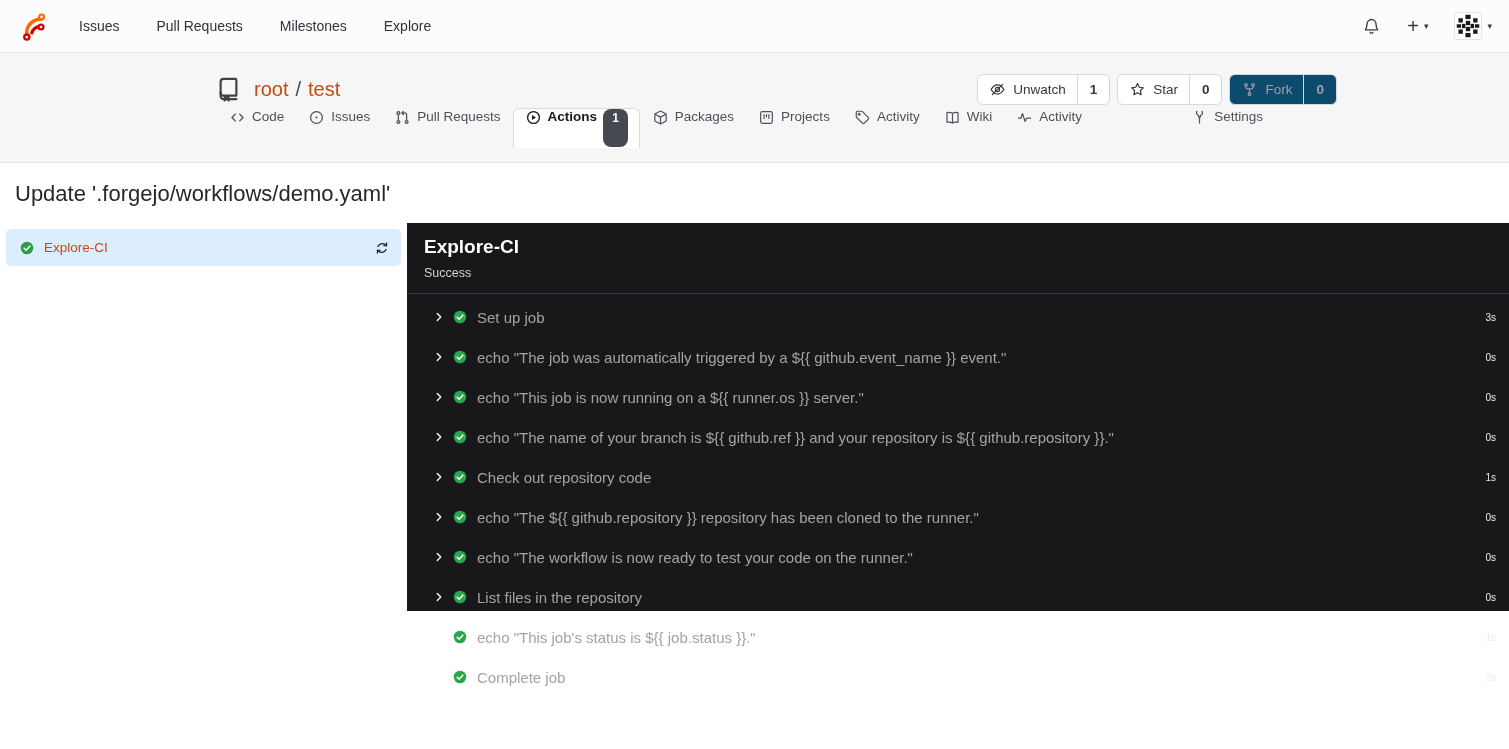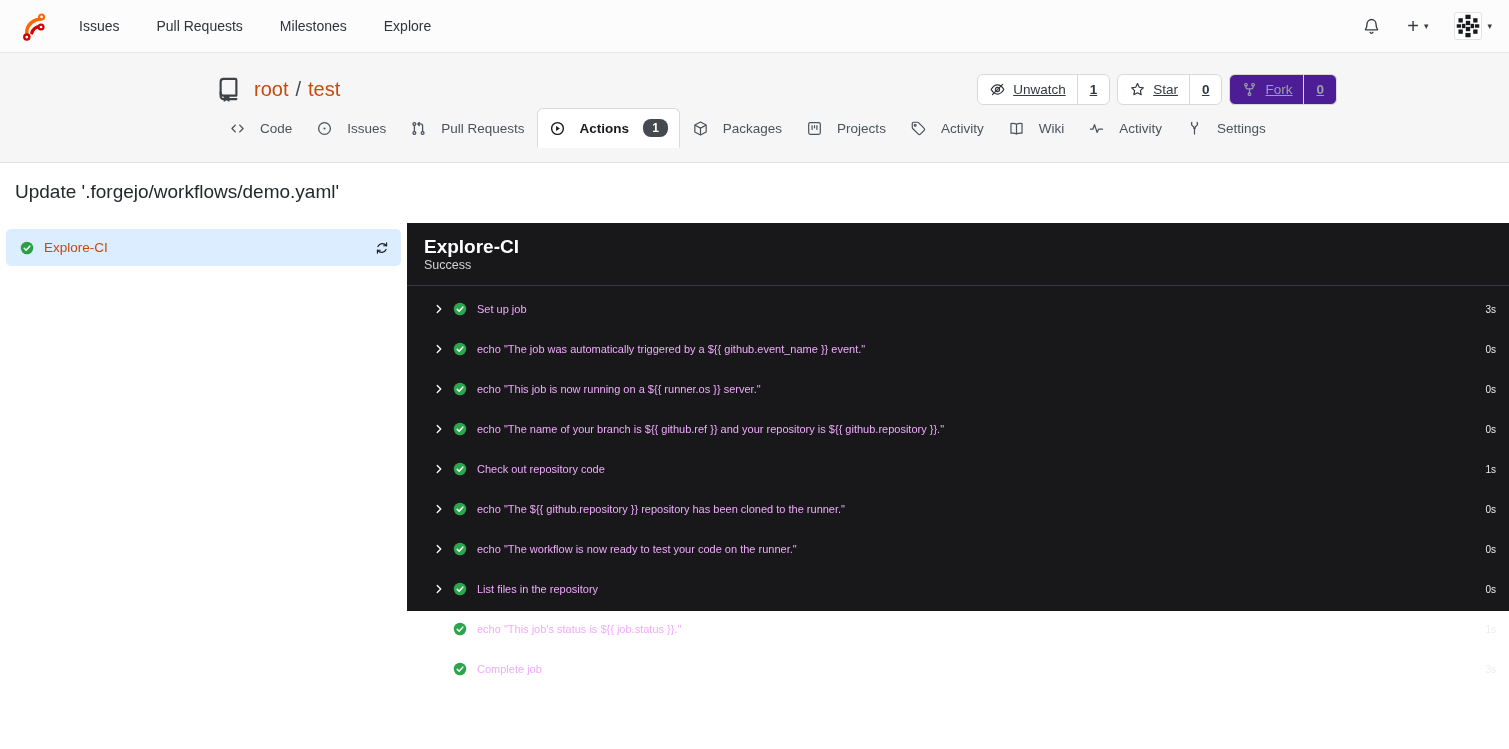--- a/index.html
+++ b/index.html
@@ -21,56 +21,56 @@
   
   .repo-header { height:110px; background:#f6f6f7; border-bottom:1px solid #dfe1e4;padding-left:43px; }
   .container { width:1122px; margin:0 auto; }
   .repo-title-row { display:flex; align-items:center; padding-top:18px; height:54px; }
   .repo-icon { color:#3c4248; margin-right:12px; display:flex; }
   .repo-name { font-size:20px; }
   .repo-name a { color:#c44a0f; text-decoration:none; cursor:pointer; }
   .repo-name .slash { color:#454c54; margin:0 7px; font-weight:400; }
   .social-buttons { margin-left:auto; display:flex; gap:7px; }
   .social-btn { display:flex; align-items:stretch; border:1px solid #d6d9dc; border-radius:6px;
-    background:#fff; overflow:hidden; height:31px; font-size:13.5px; color:#32383f; cursor:pointer;text-decoration:underline; }
+    background:#fff; overflow:hidden; height:31px; font-size:13.5px; color:#32383f; cursor:pointer; }
   .social-btn .lbl { display:flex; align-items:center; gap:7px; padding:0 11px; }
   .social-btn .cnt { display:flex; align-items:center; padding:0 12px; border-left:1px solid #d6d9dc; font-weight:600; }
-  .social-btn.disabled { background:#4c1d95; color:#9aa1a9; cursor:default; }
+  .social-btn.disabled { background:#0c4a6e; color:#9aa1a9; cursor:default; }
   .social-btn svg { flex:none; }
 
   
   .tabs { display:flex; align-items:flex-end; height:41px; margin-bottom:-1px; padding:0 2px; }
-  .tab { display:flex; align-items:center; gap:14px; font-size:13.5px; color:#4c525a;
+  .tab { display:flex; gap:6px; font-size:13.5px; color:#4c525a;
     padding:0 11px; height:40px; cursor:pointer; border:1px solid transparent; white-space:nowrap; }
   .tab.active { background:#fff; border:1px solid #d8dadd; border-bottom-color:#fff;
     border-radius:6px 6px 0 0; color:#17191c; font-weight:700;margin-top:43px; }
   .tab .badge { background:#454a51; color:#fff; font-size:12px; font-weight:700;
     border-radius:8px; padding:1px 9px; line-height:16px; }
   .tab-settings { margin-left:auto; margin-right:60px; }
 
   
   .page-title-section { height:60px; padding:18px 15px; }
-  .page-title { font-size:19px; color:#24282d; }
+  .page-title { font-size:22px; color:#24282d; }
 
   .content { display:flex; height:388px; }
   .sidebar { width:407px; background:#fff; padding:6px 6px 0 6px; }
   .job-item { height:37px; background:#dbedff; border-radius:5px; display:flex; align-items:center;
     padding:0 11px 0 13px; gap:9px; cursor:pointer; }
   .job-item .job-label { color:#c44a0f; font-size:13.5px; }
   .job-refresh { margin-left:auto; color:#1c2025; display:flex; cursor:pointer; }
 
   .run-panel { flex:1; background:#18181b; color:#fff; }
   .run-header { padding:13px 18px 13px 17px; border-bottom:1px solid #33383e; }
   .run-title { font-size:19px; font-weight:600; color:#fff; }
-  .run-status { font-size:12.5px; color:#d2d2d2; }
+  .run-status { font-size:12.5px; color:#d2d2d2; margin-top:8px; }
   .steps { padding-top:3px; }
   .step-row { height:40px; display:flex; align-items:center; padding:0 13px 0 26px; cursor:pointer; }
   .step-chevron { color:#fff; display:flex; margin-right:7px; }
   .step-check { display:flex; margin-right:9px; }
-  .step-name { font-size:11px; color:#f0abfc; white-space:nowrap; overflow:hidden; text-overflow:ellipsis; }
+  .step-name { font-size:15px; color:#a3a3a3; white-space:nowrap; overflow:hidden; text-overflow:ellipsis; }
   .step-duration { margin-left:auto; font-size:10px; color:#ececec; padding-left:12px; }
   svg { display:block; }
 </style>
 </head>
 <body>
 
 <div class="topbar">
   <div class="logo">
     <svg width="31" height="31" viewBox="0 0 24 24" fill="none" stroke-linecap="round">
       <path d="M18.6 6.2A11.4 11.4 0 0 0 7.6 14.8V19" stroke="#f60" stroke-width="2.6"></path>

